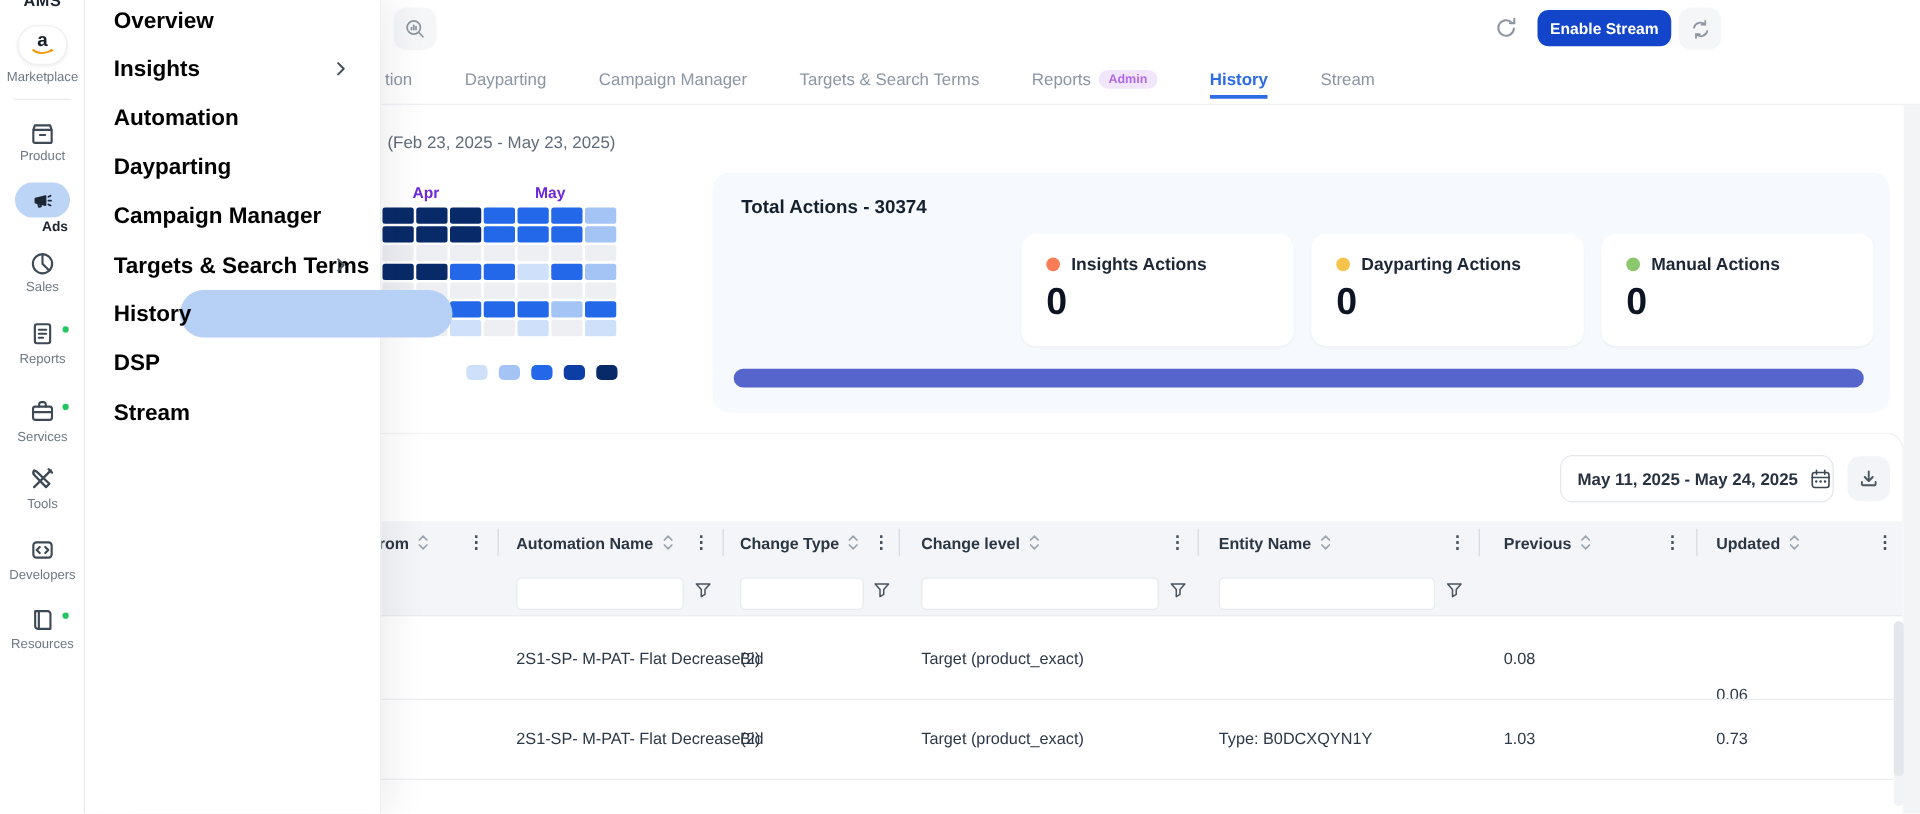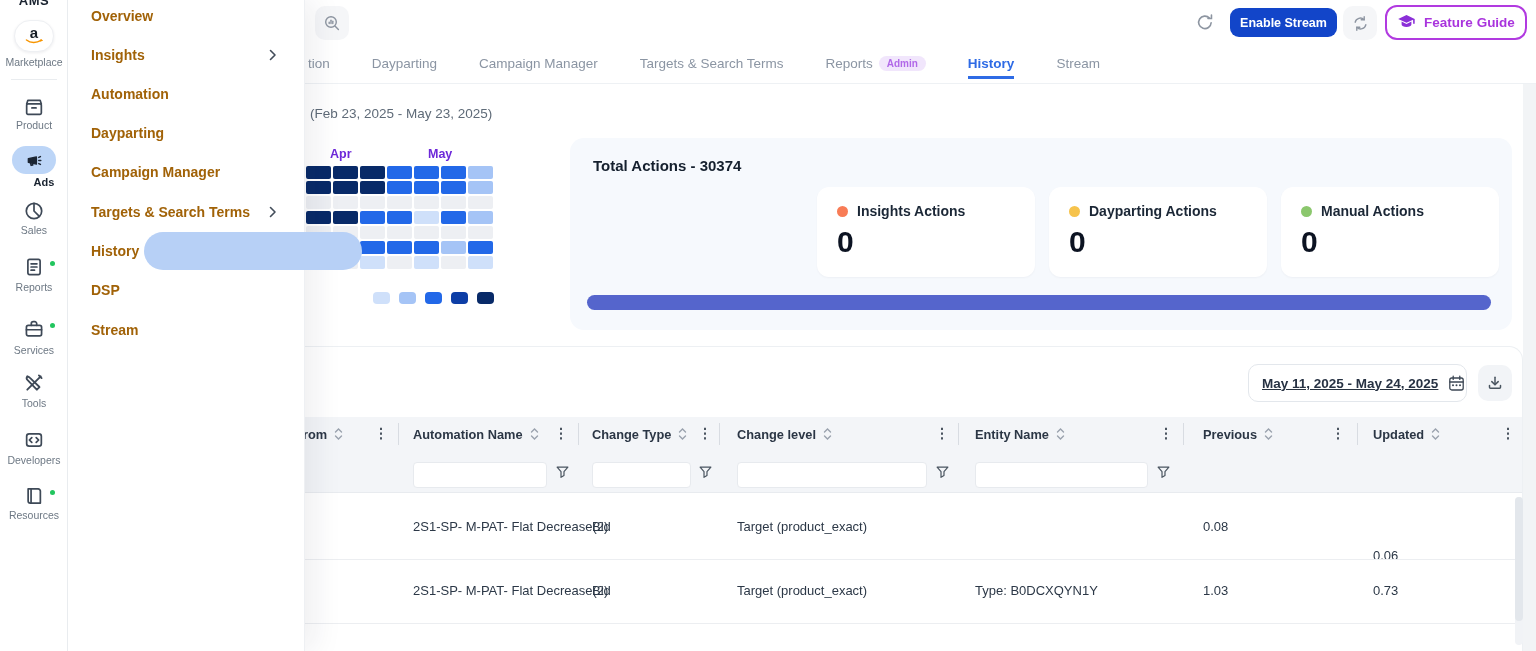--- a/index.html
+++ b/index.html
@@ -19,21 +19,21 @@
              box-shadow:0 1px 3px rgba(20,30,50,.08); display:flex; flex-direction:column; align-items:center; justify-content:center; }
   .mk-a { font-size:15px; font-weight:bold; color:#161d26; line-height:12px; }
   .sb-divider { left:11px; top:79px; width:46px; height:1px; background:#e9ecef; }
   .ads-pill { left:12px; top:146px; width:44px; height:28px; background:#bcd5f7; border-radius:14px; display:flex; align-items:center; justify-content:center; }
   .sb-icon { left:23px; width:22px; height:22px; display:flex; align-items:center; justify-content:center; }
   .green-dot { width:5px; height:5px; border-radius:50%; background:#22c55e; }
 
   
   .flyout { left:68px; top:0; width:237px; height:651px; background:#fff; z-index:40;
             border-right:1px solid #eef0f3; box-shadow:10px 0 28px rgba(25,35,55,.07); }
-  .fly-item { left:91px; height:18px; line-height:18px; font-size:14px; font-weight:600; color:#a16207; white-space:nowrap; }
+  .fly-item { left:91px; height:18px; line-height:18px; font-size:18px; font-weight:600; color:#000000; white-space:nowrap; }
   .fly-pill { left:76px; top:232px; width:218px; height:38px; border-radius:19px; background:#b7d0f6; }
   .fly-chev { left:269px; }
 
   
   .icon-btn { width:34px; height:34px; border-radius:10px; background:#f5f6f8; display:flex; align-items:center; justify-content:center; border:none; cursor:pointer; }
   .btn-enable { left:1230px; top:8px; width:107px; height:29px; border:none; border-radius:9px; background:#1245c9; color:#fff;
                 font-size:12.5px; font-weight:bold; font-family:"Liberation Sans",sans-serif; cursor:pointer; }
   .btn-feature { left:1385px; top:5px; width:142px; height:35px; border:2px solid #b13ae0; border-radius:12px; background:#fff;
                  display:flex; align-items:center; justify-content:center; gap:8px; cursor:pointer;
                  font-size:13.5px; font-weight:bold; color:#a934dd; font-family:"Liberation Sans",sans-serif; }
@@ -59,21 +59,21 @@
   .sum-title { left:593px; top:157px; font-size:15px; font-weight:bold; color:#15202e; }
   .card { top:187px; width:218px; height:90px; background:#fff; border-radius:12px; box-shadow:0 1px 2px rgba(25,35,60,.04); }
   .card-dot { position:absolute; left:20px; top:19px; width:11px; height:11px; border-radius:50%; }
   .card-label { position:absolute; left:40px; top:16px; font-size:14px; font-weight:600; color:#1b2736; }
   .card-value { position:absolute; left:20px; top:38px; font-size:30px; font-weight:800; color:#0c1322; letter-spacing:.5px; }
   .progress { left:587px; top:295px; width:904px; height:15px; border-radius:8px; }
 
   
   .table-panel { left:290px; top:346px; width:1233px; height:305px; background:#fff; border:1px solid #edf0f3; border-bottom:none; border-radius:14px 14px 0 0; }
   .date-box { left:1248px; top:364px; width:219px; height:38px; background:#fff; border:1px solid #e3e7ec; border-radius:10px;
-              display:flex; align-items:center; gap:10px; padding:0 13px; cursor:pointer;text-decoration:underline; }
+              display:flex; align-items:center; gap:10px; padding:0 13px; cursor:pointer; }
   .date-text { font-size:13.5px; font-weight:600; color:#273243; white-space:nowrap; }
   .dl-btn { left:1478px; top:365px; width:34px; height:36px; border-radius:10px; background:#f2f4f7; border:none; display:flex; align-items:center; justify-content:center; cursor:pointer; }
 
   .thead-bg { left:291px; top:417px; width:1231px; height:76px; background:#f3f5f8; border-bottom:1px solid #e8ebef; }
   .th { top:424px; height:20px; display:flex; align-items:center; gap:7px; font-size:12.8px; font-weight:bold; color:#2b3645; white-space:nowrap; }
   .vdiv { top:423px; width:1px; height:22px; background:#d8dce2; }
   .kebab { top:425px; width:10px; text-align:center; font-size:14px; font-weight:bold; color:#4a5460; cursor:pointer; }
   .kebab::before { content:"\22EE"; }
   .f-input { position:absolute; top:462px; height:26px; border:1px solid #e7eaee; border-radius:4px; background:#fff; font-size:12px; padding:0 6px; }
   .funnel { top:466px; cursor:pointer; }
@@ -116,29 +116,20 @@
     <span>
       <svg width="17" height="17" viewBox="0 0 17 17" fill="none" stroke="#8d95a1" stroke-width="1.4" stroke-linecap="round">
         <path d="M3.2 7.2a5.3 5.3 0 0 1 8.8-2.7"></path>
           <path d="M12.2 1.7v3h-3"></path>
         <path d="M13.8 9.8a5.3 5.3 0 0 1-8.8 2.7"></path>
           <path d="M4.8 15.3v-3h3"></path>
       </svg>
     </span>
   </button>
 
-  <button class="abs btn-feature">
-    <span>
-      <svg width="19" height="17" viewBox="0 0 19 17" fill="#8b2fd8">
-        <path d="M9.5 1 1.2 4.9l8.3 3.9 6.6-3.1v4h1.6V4.9z"></path>
-        <path d="M4.6 7.6v3c0 1.4 2.2 2.5 4.9 2.5s4.9-1.1 4.9-2.5v-3L9.5 9.9z"></path>
-      </svg>
-    </span>
-    <span>Feature Guide</span>
-  </button>
 
   <div class="abs tabs">
     <div class="tab">
         <span>tion</span>
       </div>
     <div class="tab">
         <span>Dayparting</span>
       </div>
     <div class="tab">
         <span>Campaign Manager</span>

